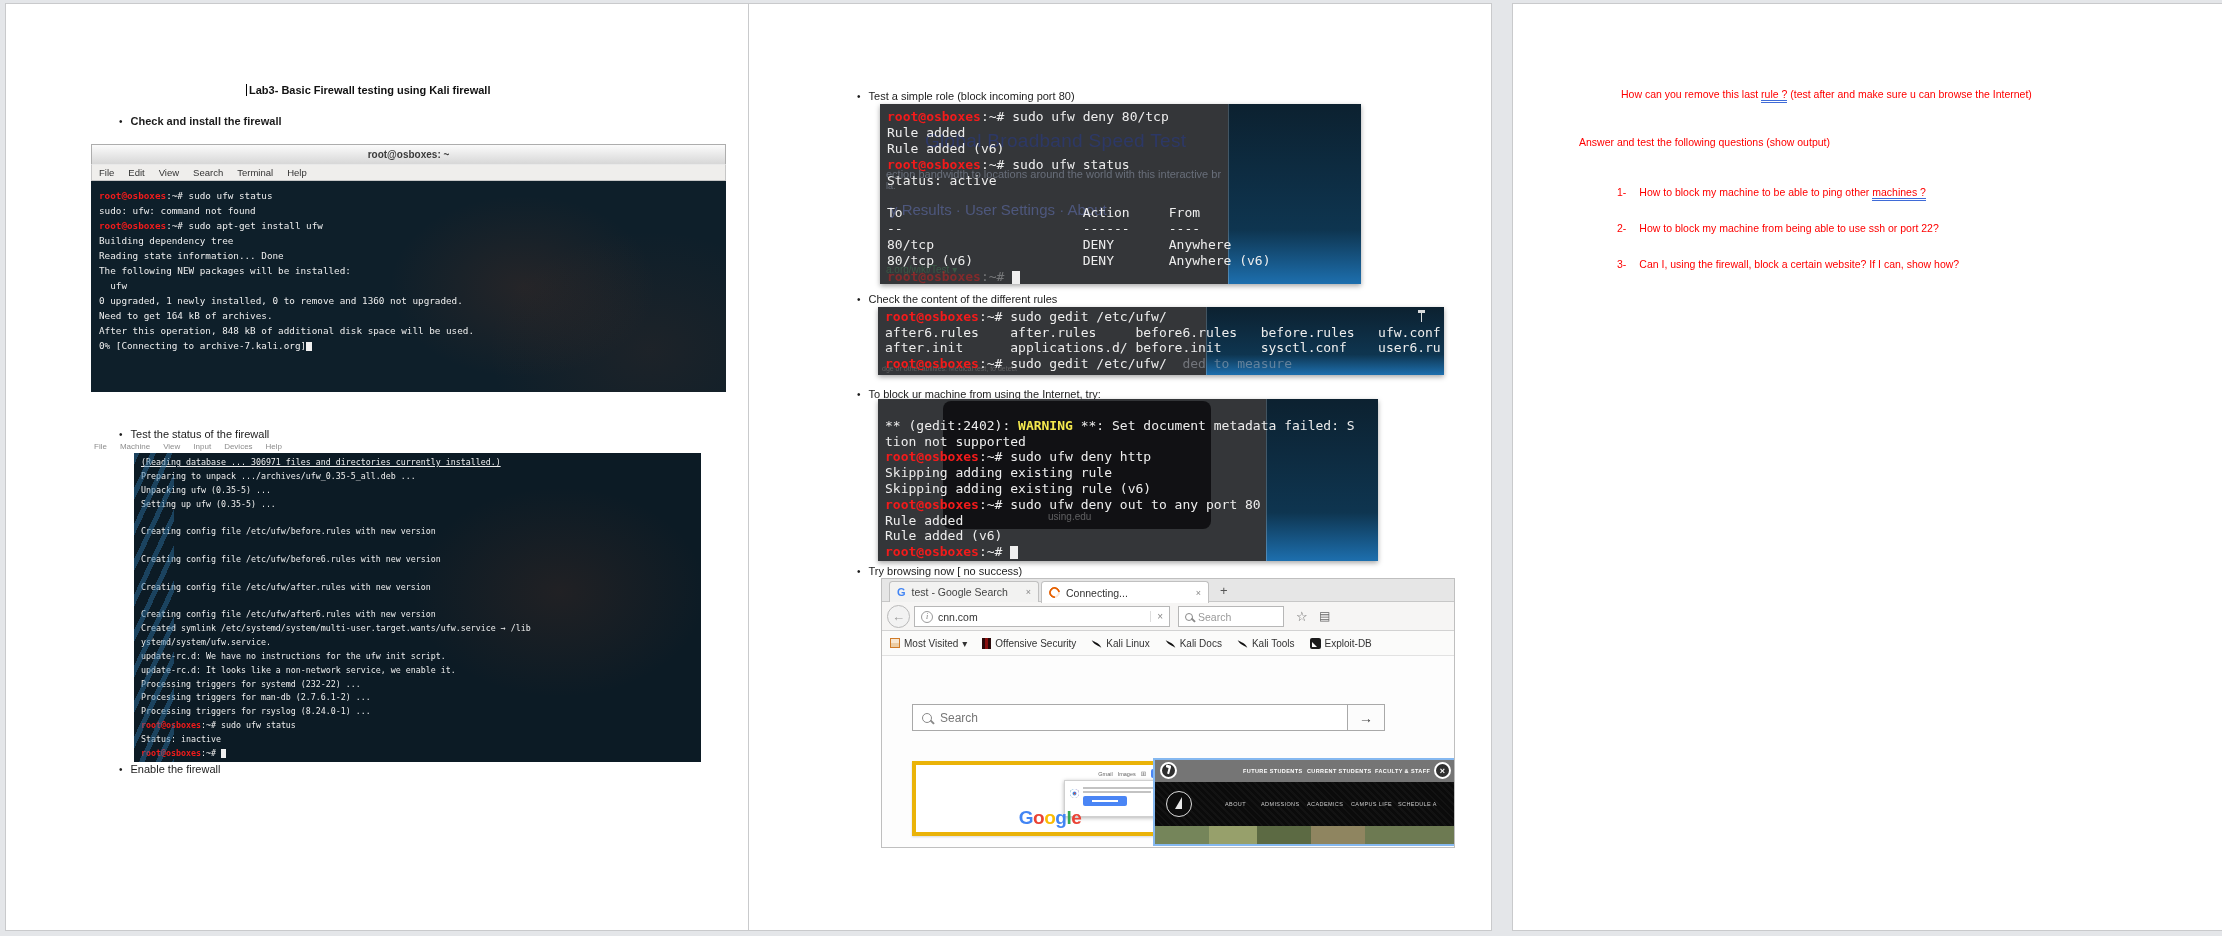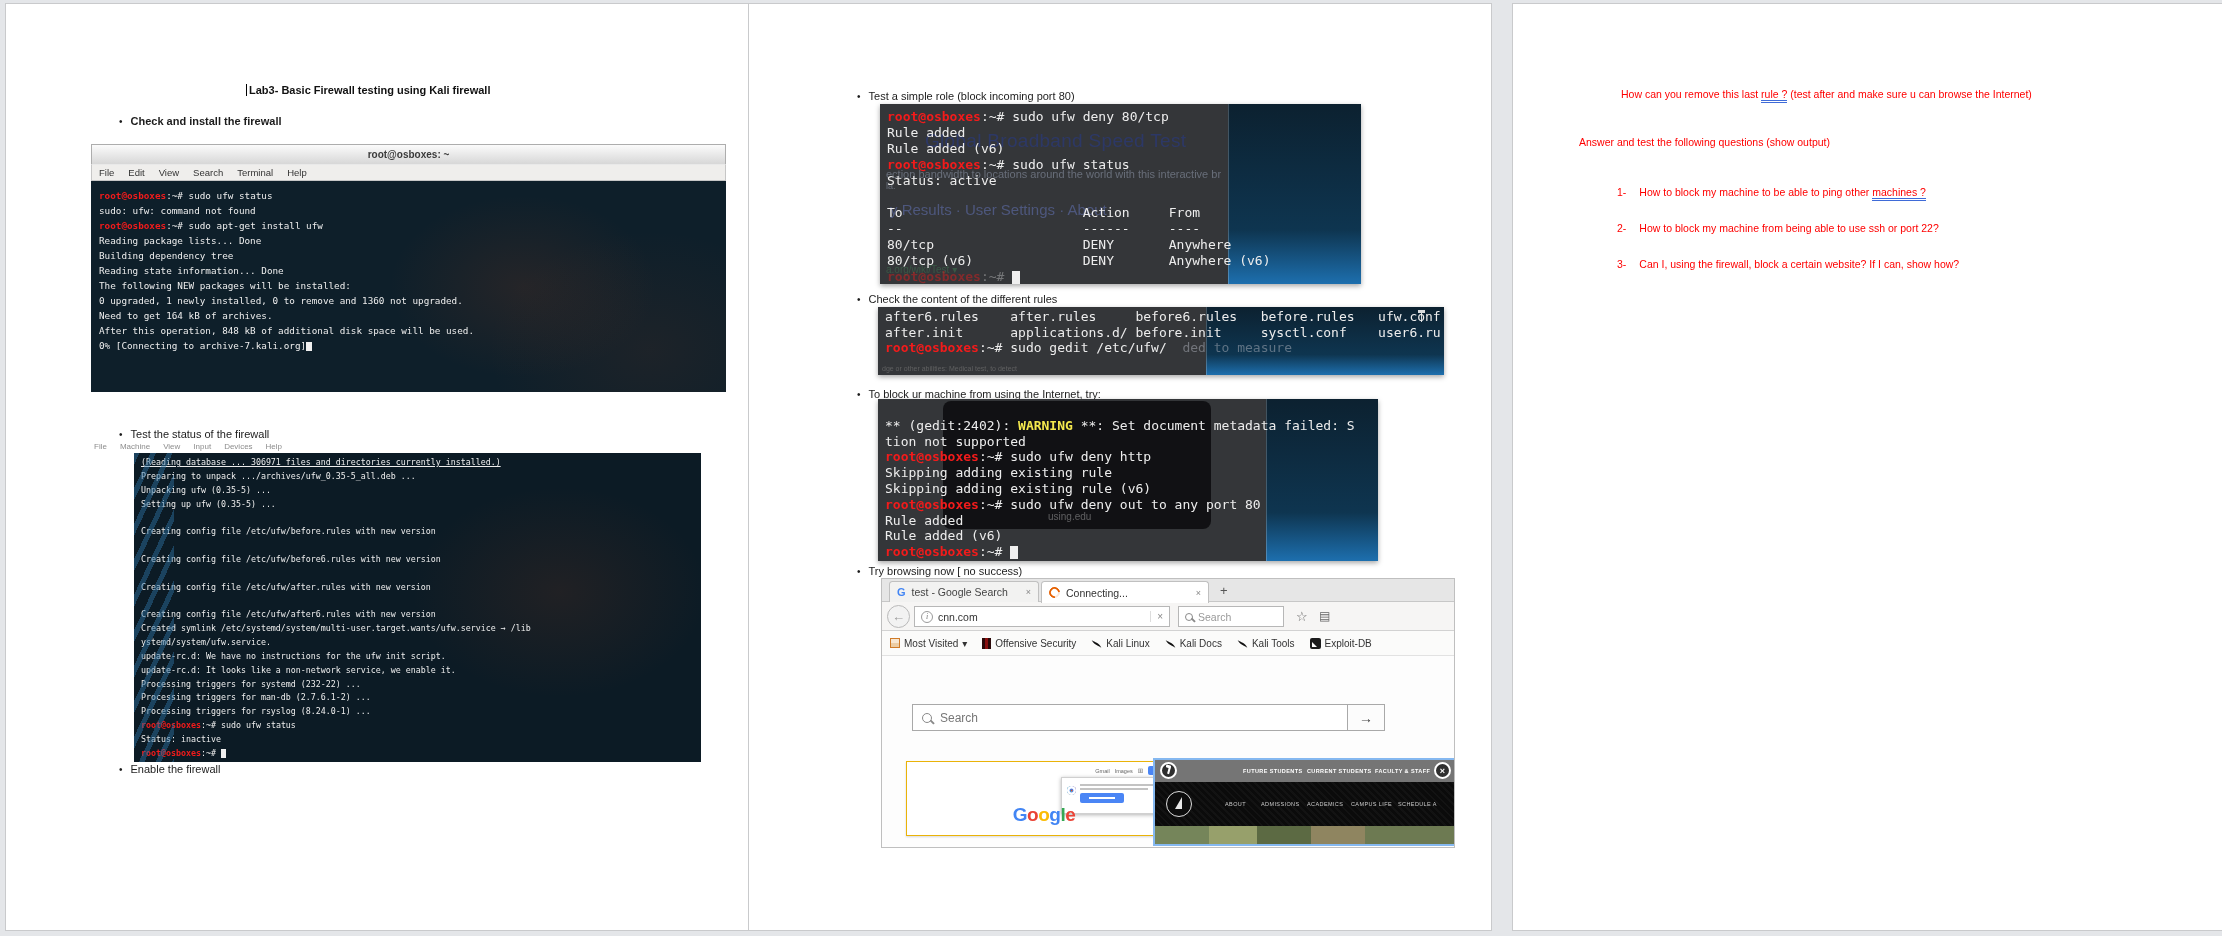--- a/index.html
+++ b/index.html
@@ -73,21 +73,21 @@
   .bmitem{display:inline-flex;align-items:center;gap:4px;white-space:nowrap}
   .mvico{width:10px;height:10px;border:1px solid #d07b28;background:linear-gradient(#f7e7d2 50%,#eccda4 50%);flex:none}
   .osico{width:9px;height:11px;background:repeating-linear-gradient(90deg,#2b0a0a 0 3px,#8a1010 3px 6px);flex:none}
   .kaliico{width:11px;height:11px;flex:none}
   .edbico{width:11px;height:11px;background:#1c1c1c;border-radius:2px;position:relative;flex:none}
   .edbico::after{content:"";position:absolute;left:2px;bottom:2px;border-left:5px solid #fff;border-top:5px solid transparent}
   .content{position:absolute;left:0;top:77px;right:0;bottom:0;background:#fdfdfd}
   .bigsearch{position:absolute;left:30px;top:48px;width:436px;height:27px;background:#fff;border:1px solid #a9a9a9;display:flex;align-items:center;gap:8px;padding:0 9px;font-size:12px;color:#777}
   .bigsearch .mag{width:10px;height:10px}
   .goarrow{position:absolute;left:466px;top:48px;width:37px;height:27px;border:1px solid #a9a9a9;border-left:none;background:#fcfcfc;display:flex;align-items:center;justify-content:center;font-size:14px;color:#444}
-  .gcard{position:absolute;left:24px;top:105px;width:276px;height:75px;background:#fff;border:1px solid #eab308;box-shadow:0 1px 2px rgba(0,0,0,.15)}
+  .gcard{position:absolute;left:30px;top:105px;width:276px;height:75px;background:#fff;border:4px solid #eab308;box-shadow:0 1px 2px rgba(0,0,0,.15)}
   .gtop{position:absolute;right:6px;top:4px;display:flex;align-items:center;gap:5px;font-size:5.5px;color:#666}
   .signin{background:#4a85f5;color:#fff;padding:1.5px 5px;border-radius:2px}
   .gpopup{position:absolute;right:10px;top:15px;width:110px;height:37px;background:#fff;border:1px solid #d0d0d0;box-shadow:0 1px 4px rgba(0,0,0,.3);padding:4px 5px}
   .chromedot{position:absolute;left:5px;top:8px;width:9px;height:9px;border-radius:50%;background:conic-gradient(#ea4335 0 33%,#fbbc05 0 66%,#34a853 0 100%);box-shadow:inset 0 0 0 2.5px #fff, inset 0 0 0 3.5px #4285f4}
   .gpline{height:2px;background:#c3c3c3;margin:2px 0 2px 13px;width:80px}
   .gpbtn{margin:3px 0 0 13px;width:44px;height:10px;background:#4a85f5;border-radius:2px;display:flex;align-items:center;justify-content:center}
   .gpbtn i{display:block;width:26px;height:2px;background:#fff}
   .gpx{position:absolute;right:3px;top:1px;font-size:6px;color:#999}
   .glogo{position:absolute;left:0;right:0;top:42px;text-align:center;font-size:19px;font-weight:600;letter-spacing:-.5px}
   .gl0,.gl3{color:#4285f4}.gl1,.gl5{color:#ea4335}.gl2{color:#fbbc05}.gl4{color:#34a853}
@@ -131,24 +131,24 @@
         <span>Edit</span>
         <span>View</span>
         <span>Search</span>
         <span>Terminal</span>
         <span>Help</span>
       </div>
       <div class="tbody-dark1 term tb1">
           <div class="tl"><span class="sg-p">root@osboxes</span><span class="sg-t">:~# sudo ufw status</span></div>
           <div class="tl"><span class="sg-t">sudo: ufw: command not found</span></div>
           <div class="tl"><span class="sg-p">root@osboxes</span><span class="sg-t">:~# sudo apt-get install ufw</span></div>
-          <div class="tl"><span class="sg-t">Reading package lists... Done</span></div>
           <div class="tl"><span class="sg-t">Building dependency tree</span></div>
           <div class="tl"><span class="sg-t">Reading state information... Done</span></div>
           <div class="tl"><span class="sg-t">The following NEW packages will be installed:</span></div>
+          <div class="tl"><span class="sg-t">  ufw</span></div>
           <div class="tl"><span class="sg-t">0 upgraded, 1 newly installed, 0 to remove and 1360 not upgraded.</span></div>
           <div class="tl"><span class="sg-t">Need to get 164 kB of archives.</span></div>
           <div class="tl"><span class="sg-t">After this operation, 848 kB of additional disk space will be used.</span></div>
           <div class="tl"><span class="sg-t">0% [Connecting to archive-7.kali.org]</span><span class="sg-c"></span></div>
         </div>
     </div>
 
     <div class="bullet" style="left:113px;top:424px">
       <span class="dot">•</span>
       <span>Test the status of the firewall</span>
@@ -235,20 +235,21 @@
       <div class="bg-gray" style="width:328px"></div>
       <div class="bg-desk" style="width:238px"></div>
       <div class="bg-edge" style="left:328px"></div>
       <div class="ibeam" style="left:540px;top:4px">
           <i class="v"></i>
           <i class="h1"></i>
           <i class="h2"></i>
         </div>
       <div class="ghost" style="left:4px;top:58px;font-size:7px;color:#6e6e6e;opacity:.75">dge or other abilities: Medical test, to detect</div>
       <div class="term tb5">
+          <div class="tl"><span class="sg-p">root@osboxes</span><span class="sg-t">:~# sudo gedit /etc/ufw/</span></div>
           <div class="tl"><span class="sg-t">after6.rules    after.rules     before6.rules   before.rules   ufw.conf</span></div>
           <div class="tl"><span class="sg-t">after.init      applications.d/ before.init     sysctl.conf    user6.ru</span></div>
           <div class="tl"><span class="sg-p">root@osboxes</span><span class="sg-t">:~# sudo gedit /etc/ufw/</span><span class="sg-g">  ded to measure</span></div>
         </div>
     </div>
 
     <div class="bullet" style="left:108px;top:384px">
       <span class="dot">•</span>
       <span><span>To block </span><span class="wavy">ur</span><span> machine from using the Internet, try:</span></span>
     </div>

